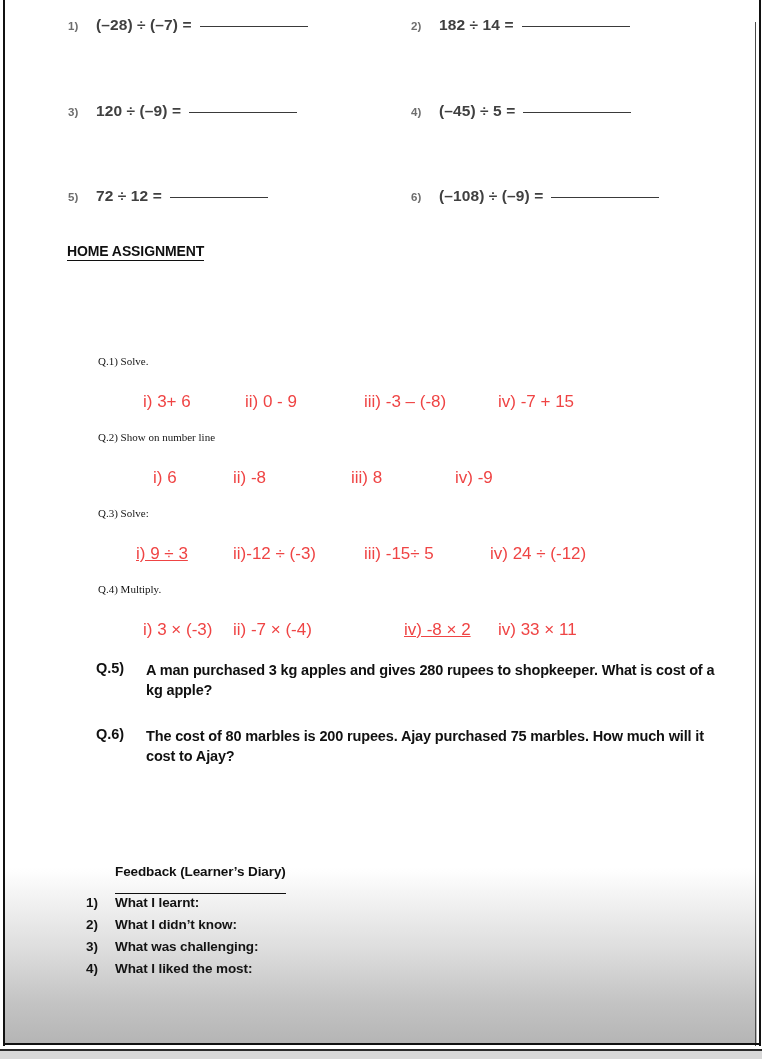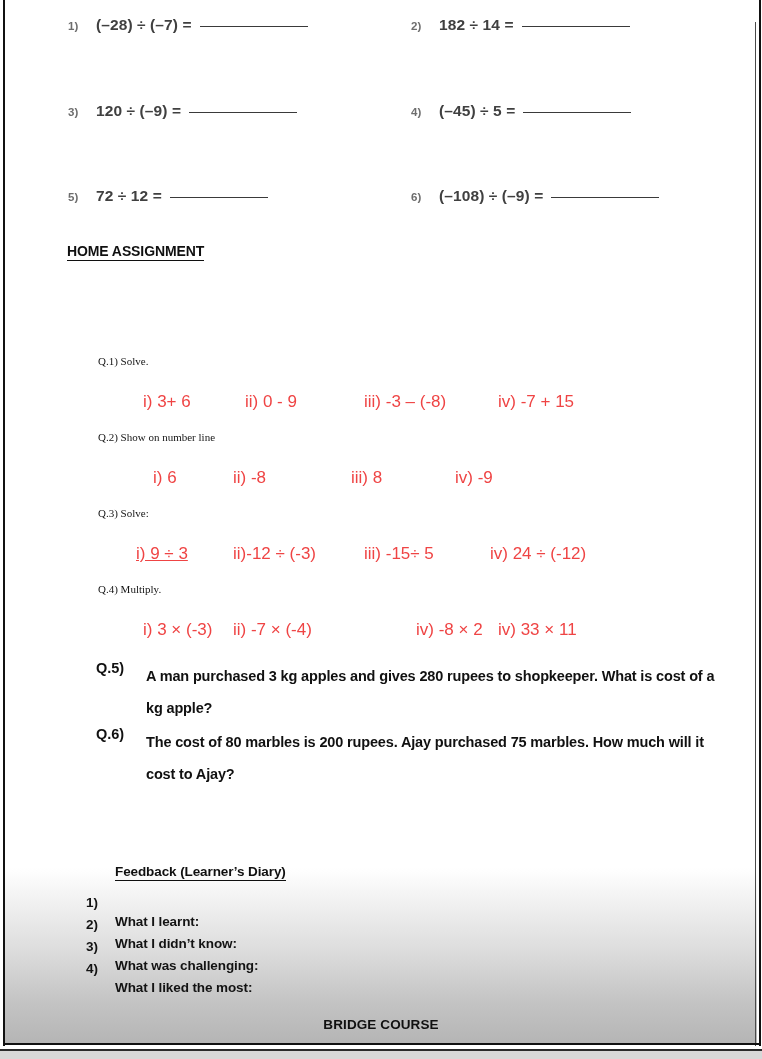--- a/index.html
+++ b/index.html
@@ -192,33 +192,33 @@
     font-size: 14.5px;
     font-weight: 700;
     white-space: nowrap;
   }
   .q-sans .q-body {
     position: absolute;
     left: 50px; top: 0;
     width: 585px;
     font-size: 14.5px;
     font-weight: 600;
-    line-height: 32px;
+    line-height: 20px;
     letter-spacing: -0.15px;
   }
 
   
   .feedback-heading {
     position: absolute;
     left: 115px; top: 864px;
     font-size: 13.5px;
     font-weight: 700;
     color: #101010;
     border-bottom: 1.6px solid #101010;
-    padding-bottom: 1px;
+    padding-bottom: 14px;
     letter-spacing: -0.1px;
   }
   .feedback-list {
     position: absolute;
     left: 86px; top: 895px;
     width: 400px;
   }
   .fb-row {
     position: relative;
     height: 22px;
@@ -229,21 +229,20 @@
   }
   .fb-num {
     position: absolute;
     left: 0; top: 0;
     width: 26px;
   }
   .fb-text {
     position: absolute;
     left: 29px; top: 0;
     white-space: nowrap;
-    margin-top: 19px;
   }
 
   
   .footer {
     position: absolute;
     left: 0; top: 1017px;
     width: 762px;
     text-align: center;
     font-size: 13.5px;
     font-weight: 700;
@@ -340,21 +339,21 @@
     <span class="q-item" style="left:364px;">iii) -15÷ 5</span>
     <span class="q-item" style="left:458px;margin-left:32px;">iv) 24 ÷ (-12)</span>
   </div>
 
   <div class="q-serif" style="left:98px; top:583px;">
     <span class="q-label">Q.4)  Multiply.</span>
   </div>
   <div class="q-items" style="position:absolute; left:0; top:620px;">
     <span class="q-item" style="left:143px;">i) 3 × (-3)</span>
     <span class="q-item" style="left:233px;">ii) -7 × (-4)</span>
-    <span class="q-item" style="left:416px;">iv) -8 × 2</span>
+    <span class="q-item" style="left:404px;text-decoration:underline;">iv) -8 × 2</span>
     <span class="q-item" style="left:498px;">iv) 33 × 11</span>
   </div>
 
   <div class="q-sans" style="left:96px; top:660px; width:600px;">
     <span class="q-label">Q.5)</span>
     <span class="q-body">A man purchased 3 kg apples and gives 280 rupees to shopkeeper. What is cost of a kg apple?</span>
   </div>
 
   <div class="q-sans" style="left:96px; top:726px; width:600px;">
     <span class="q-label">Q.6)</span>
@@ -375,15 +374,14 @@
     <div class="fb-row">
       <span class="fb-num">3)</span>
       <span class="fb-text">What was challenging:</span>
     </div>
     <div class="fb-row">
       <span class="fb-num">4)</span>
       <span class="fb-text">What I liked the most:</span>
     </div>
   </div>
 
-  <div class="footer">BRIDGE COURSE</div>
 
 </div>
 
 </body></html>

